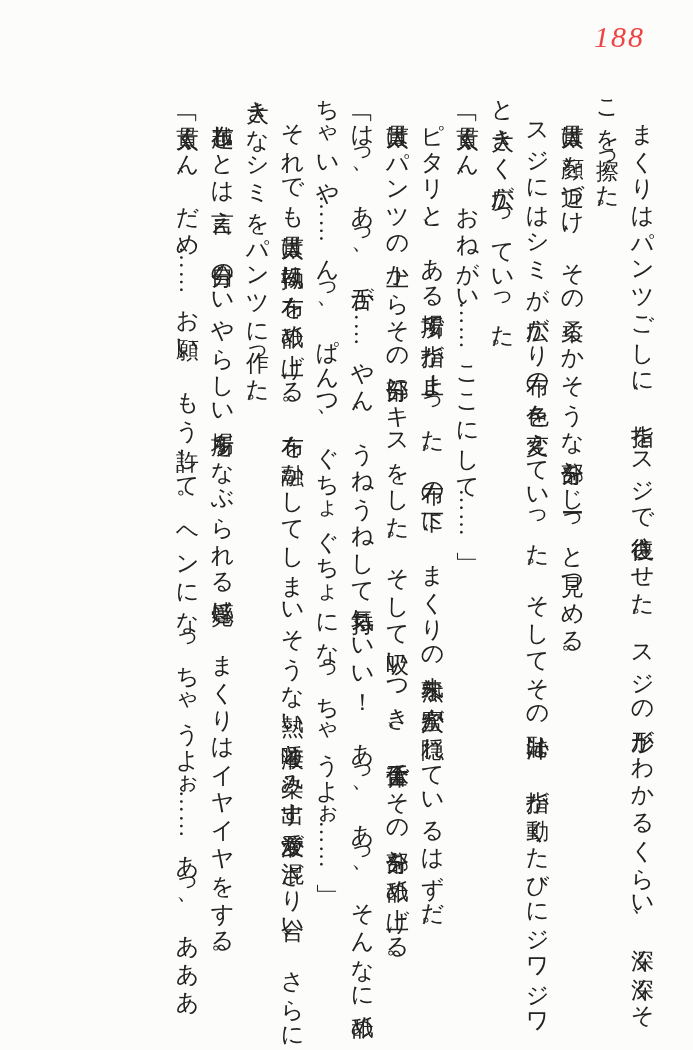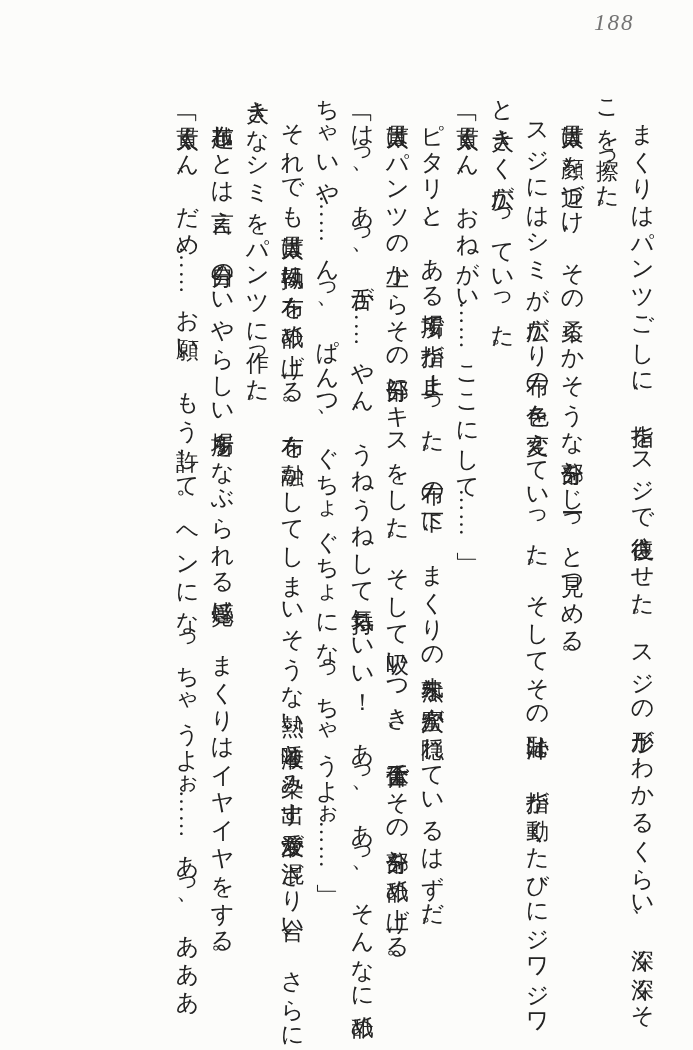--- a/index.html
+++ b/index.html
@@ -11,26 +11,26 @@
     position: relative;
     width: 693px;
     height: 1050px;
     background: #fcfcfa;
     overflow: hidden;
     font-family: "Liberation Serif", "DejaVu Serif", serif;
     color: #232323;
   }
   .page-number {
     position: absolute;
-    top: 10px;
+    top: 20px;
     left: 594px;
-    font-size: 23px;
+    font-size: 30px;
     font-style: italic;
     letter-spacing: 2px;
-    color: #737373;
+    color: #ef4444;
   }
   .text-block {
     position: absolute;
     top: 84px;
     right: 33px;
     height: 954px;
     width: 630px;
     writing-mode: vertical-rl;
     text-orientation: mixed;
     font-size: 23px;

